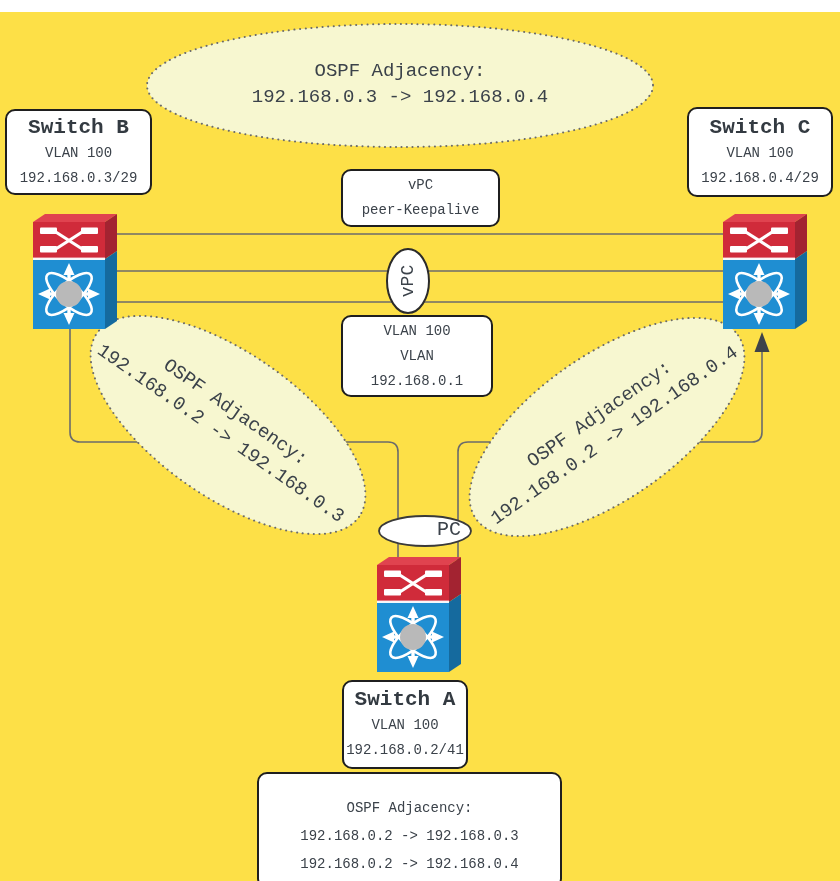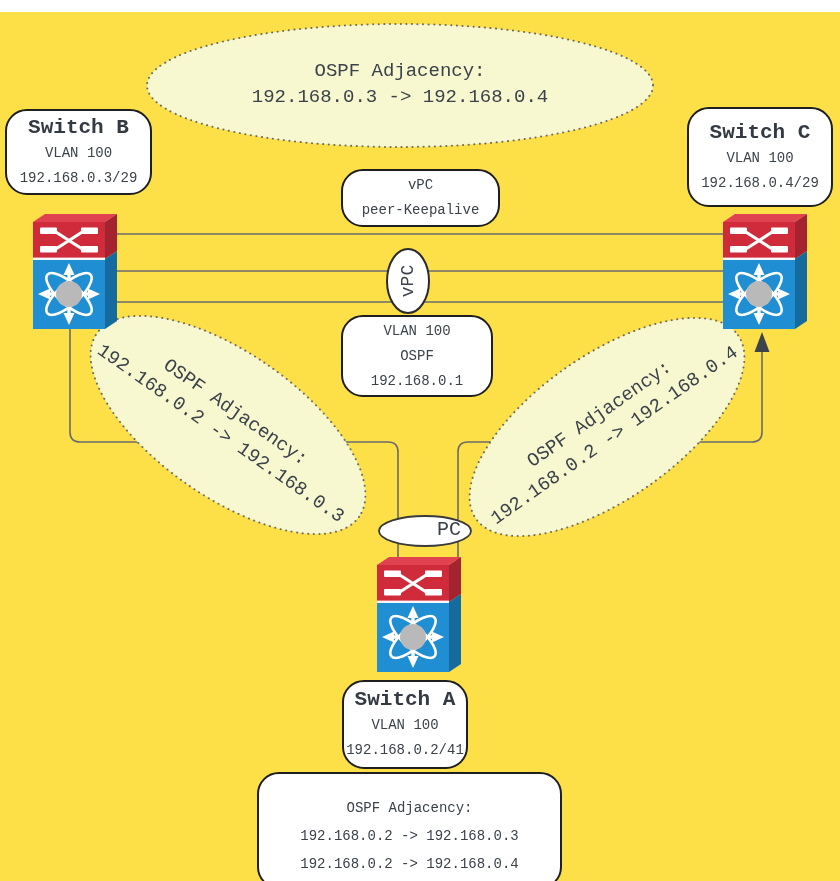--- a/index.html
+++ b/index.html
@@ -9,21 +9,21 @@
     background:#fde047;
     font-family:Liberation Mono, monospace;
     overflow:hidden;
     margin-top:12px;
   }
   .layer{position:absolute;left:0;top:0;}
   .nbox{
     position:absolute;
     background:#ffffff;
     border:2px solid #1f1f1f;
-    border-radius:22px;
+    border-radius:10px;
     color:#3b424a;
     text-align:center;
     display:flex;flex-direction:column;justify-content:center;
     box-sizing:border-box;
     z-index:5;
   }
   .t-title{font-weight:bold;font-size:21px;line-height:27px;color:#333a41;}
   .t-line{font-size:14px;line-height:25px;}
   .elabel{
     position:absolute;
@@ -123,34 +123,34 @@
   <div class="elabel rotm90" style="left:408px;top:269px;font-size:18px;">vPC</div>
 
   <div class="elabel ctr" style="left:449px;top:518px;font-size:20px;">PC</div>
 
   <div class="nbox" style="left:5px;top:97px;width:147px;height:86px;">
     <div class="t-title">Switch B</div>
     <div class="t-line">VLAN 100</div>
     <div class="t-line">192.168.0.3/29</div>
   </div>
 
-  <div class="nbox" style="left:687px;top:95px;width:146px;height:100px;">
+  <div class="nbox" style="left:687px;top:95px;width:146px;height:90px;">
     <div class="t-title">Switch C</div>
     <div class="t-line">VLAN 100</div>
     <div class="t-line">192.168.0.4/29</div>
   </div>
 
   <div class="nbox" style="left:341px;top:157px;width:159px;height:58px;">
     <div class="t-line">vPC</div>
     <div class="t-line">peer-Keepalive</div>
   </div>
 
   <div class="nbox" style="left:341px;top:303px;width:152px;height:82px;">
     <div class="t-line">VLAN 100</div>
-    <div class="t-line">OSPF</div>
+    <div class="t-line">VLAN</div>
     <div class="t-line">192.168.0.1</div>
   </div>
 
   <div class="nbox" style="left:342px;top:668px;width:126px;height:89px;">
     <div class="t-title">Switch A</div>
     <div class="t-line">VLAN 100</div>
     <div class="t-line">192.168.0.2/41</div>
   </div>
 
   <div class="nbox" style="left:257px;top:760px;width:305px;height:117px;justify-content:flex-start;padding-top:20px;">

